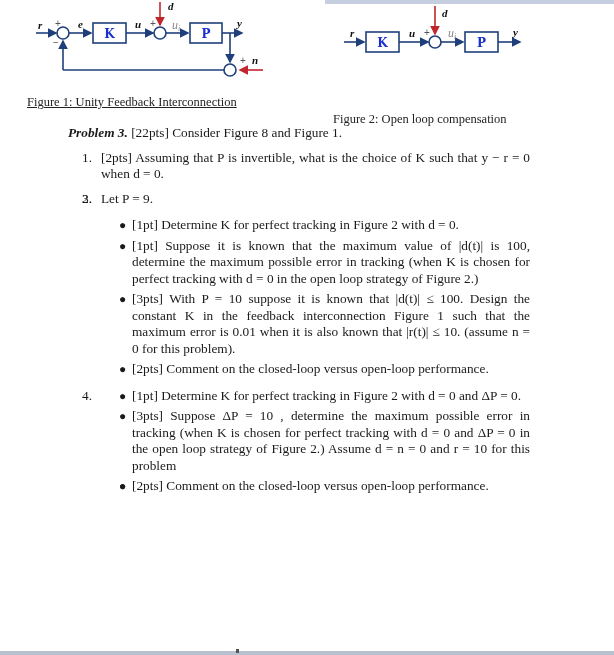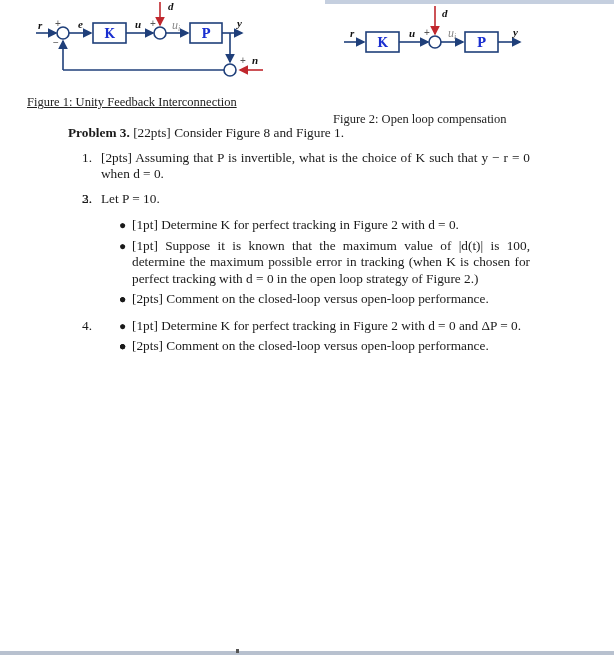--- a/index.html
+++ b/index.html
@@ -5,21 +5,21 @@
   html, body { margin:0; padding:0; background:#ffffff; }
   body { width:614px; height:655px; position:relative; overflow:hidden;
          font-family:"DejaVu Serif", "Liberation Serif", serif; color:#1a1a1a; }
   .topbar { position:absolute; left:325px; top:0; width:289px; height:4px; background:#c5cfdf; }
   .bottombar { position:absolute; left:0; top:651px; width:614px; height:4px; background:#b8c1cf; }
   .bottomtick { position:absolute; left:236px; top:649px; width:3px; height:4px; background:#555; }
   svg.fig { position:absolute; }
   .caption { position:absolute; font-size:12.5px; font-family:"Liberation Serif", serif; color:#222; white-space:nowrap; }
   .content { position:absolute; left:68px; top:125px; width:462px; font-family:"Liberation Serif", serif; font-size:13.3px; line-height:16.5px; }
   .prob-head { margin-bottom:8px; }
-  .prob-head b { font-weight:bold; }
+  .prob-head b { font-weight:bold;font-style:italic; }
   .item { position:relative; padding-left:33px; margin-bottom:8px; text-align:justify; }
   .item .num { position:absolute; left:14px; top:0; }
   .sub { position:relative; padding-left:64px; margin-bottom:4px; text-align:justify; }
   .sub .bullet { position:absolute; left:51px; top:0; font-size:12px; }
   .subhead { margin-bottom:10px; }
 </style>
 </head>
 <body>
 
 <div class="topbar"></div>
@@ -115,30 +115,30 @@
 
   <div class="item">
     <span class="num">1.</span>
     <span>[2pts] Assuming that P is invertible, what is the choice of K such that y − r = 0 when d = 0.</span>
   </div>
   <div class="item">
     <span class="num">2.</span>
   </div>
   <div class="item subhead">
     <span class="num">3.</span>
-    <span>Let P = 10.</span>
+    <span>Let P = 9.</span>
   </div>
   <div class="sub"><span class="bullet">●</span><span>[1pt] Determine K for perfect tracking in Figure 2 with d = 0.</span></div>
   <div class="sub"><span class="bullet">●</span><span>[1pt] Suppose it is known that the maximum value of |d(t)| is 100, determine the maximum possible error in tracking (when K is chosen for perfect tracking with d = 0 in the open loop strategy of Figure 2.)</span></div>
-  <div class="sub"><span class="bullet">●</span></div>
+  <div class="sub"><span class="bullet">●</span><span>[3pts] With P = 10 suppose it is known that |d(t)| ≤ 100. Design the constant K in the feedback interconnection Figure 1 such that the maximum error is 0.01 when it is also known that |r(t)| ≤ 10. (assume n = 0 for this problem).</span></div>
   <div class="sub" style="margin-bottom:10px;"><span class="bullet">●</span><span>[2pts] Comment on the closed-loop versus open-loop performance.</span></div>
 
   <div class="item subhead">
     <span class="num">4.</span>
   </div>
   <div class="sub"><span class="bullet">●</span><span>[1pt] Determine K for perfect tracking in Figure 2 with d = 0 and ΔP = 0.</span></div>
-  <div class="sub"><span class="bullet">●</span></div>
+  <div class="sub"><span class="bullet">●</span><span>[3pts] Suppose ΔP = 10 , determine the maximum possible error in tracking (when K is chosen for perfect tracking with d = 0 and ΔP = 0 in the open loop strategy of Figure 2.) Assume d = n = 0 and r = 10 for this problem</span></div>
   <div class="sub"><span class="bullet">●</span></div>
   <div class="sub"><span class="bullet">●</span><span>[2pts] Comment on the closed-loop versus open-loop performance.</span></div>
 </div>
 
 <div class="bottombar"></div>
 <div class="bottomtick"></div>
 
 </body></html>

